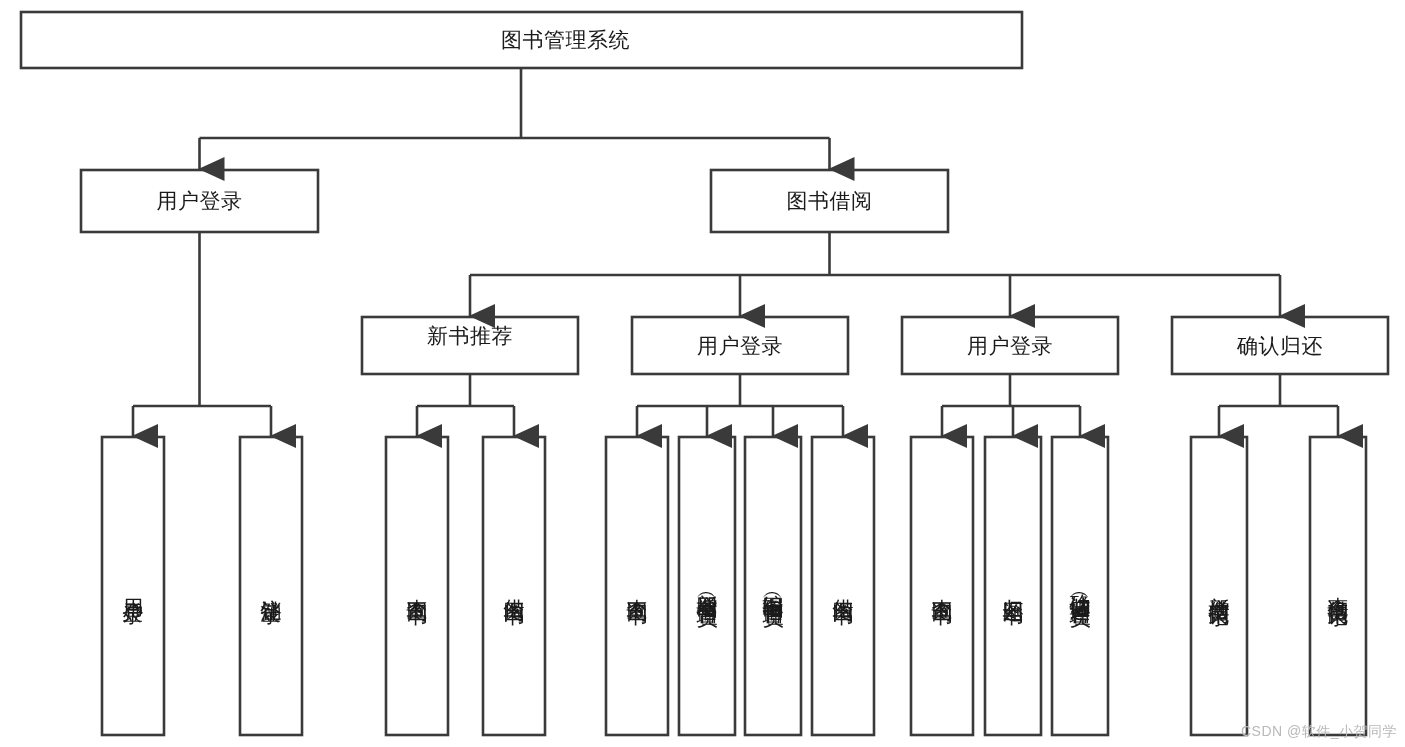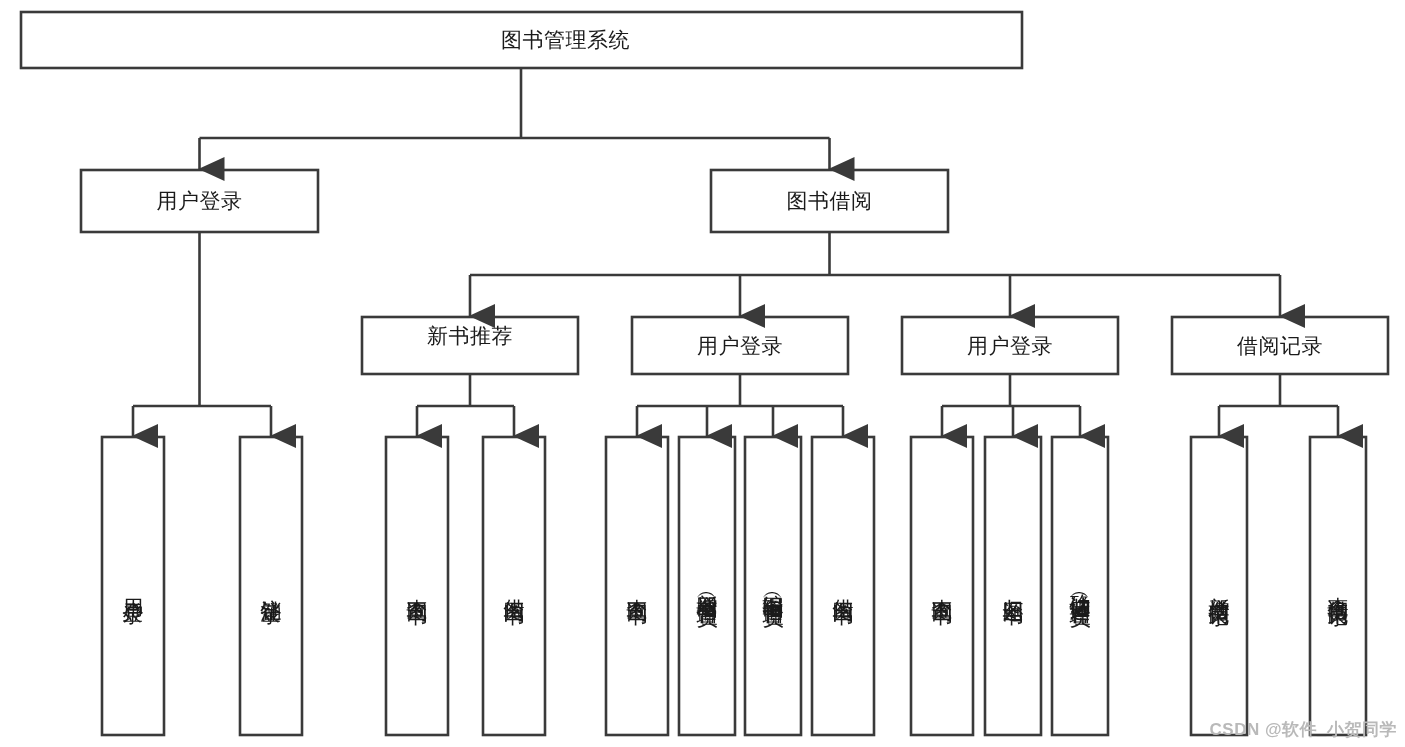--- a/index.html
+++ b/index.html
@@ -65,26 +65,25 @@
     letter-spacing: 2px;
     writing-mode: vertical-rl;
     text-orientation: upright;
     user-select: none;
     overflow: hidden;
   }
   .watermark {
     position: absolute;
     right: 8px;
     bottom: 6px;
-    font-size: 17px;
+    font-size: 14px;
     color: #b9b9b9;
     letter-spacing: 0.5px;
     white-space: nowrap;
     user-select: none;
-    font-weight: bold;
   }
 </style>
 </head>
 <body>
 
 <div id="diagram-root">
 
   <svg id="tree-svg" viewBox="0 0 1405 747">
     <defs>
       <marker id="arrow" viewBox="0 0 12 12" refX="6" refY="10.5" markerWidth="11" markerHeight="11" orient="auto-start-reverse">
@@ -151,21 +150,21 @@
       </g>
   </svg>
 
   <div id="labels-layer">
       <div class="node-label-h" style="left: 21px; top: 12px; width: 1001px; height: 56px; margin-left: 44px;">图书管理系统</div>
       <div class="node-label-h" style="left: 81px; top: 170px; width: 237px; height: 62px;">用户登录</div>
       <div class="node-label-h" style="left: 711px; top: 170px; width: 237px; height: 62px;">图书借阅</div>
       <div class="node-label-h" style="left: 362px; top: 307px; width: 216px; height: 57px;">新书推荐</div>
       <div class="node-label-h" style="left: 632px; top: 317px; width: 216px; height: 57px;">用户登录</div>
       <div class="node-label-h" style="left: 902px; top: 317px; width: 216px; height: 57px;">用户登录</div>
-      <div class="node-label-h" style="left: 1172px; top: 317px; width: 216px; height: 57px;">借阅记录</div>
+      <div class="node-label-h" style="left: 1172px; top: 317px; width: 216px; height: 57px;">确认归还</div>
       <div class="node-label-v" style="left: 102px; top: 437px; width: 62px; height: 298px;">用户登录</div>
       <div class="node-label-v" style="left: 240px; top: 437px; width: 62px; height: 298px;">注销登录</div>
       <div class="node-label-v" style="left: 386px; top: 437px; width: 62px; height: 298px;">查询图书</div>
       <div class="node-label-v" style="left: 483px; top: 437px; width: 62px; height: 298px;">借阅图书</div>
       <div class="node-label-v" style="left: 606px; top: 437px; width: 62px; height: 298px;">查询图书</div>
       <div class="node-label-v" style="left: 679px; top: 437px; width: 56px; height: 298px;">新增图书（管理员）</div>
       <div class="node-label-v" style="left: 745px; top: 437px; width: 56px; height: 298px;">编辑图书（管理员）</div>
       <div class="node-label-v" style="left: 812px; top: 437px; width: 62px; height: 298px;">借阅图书</div>
       <div class="node-label-v" style="left: 911px; top: 437px; width: 62px; height: 298px;">查询图书</div>
       <div class="node-label-v" style="left: 985px; top: 437px; width: 56px; height: 298px;">归还图书</div>

